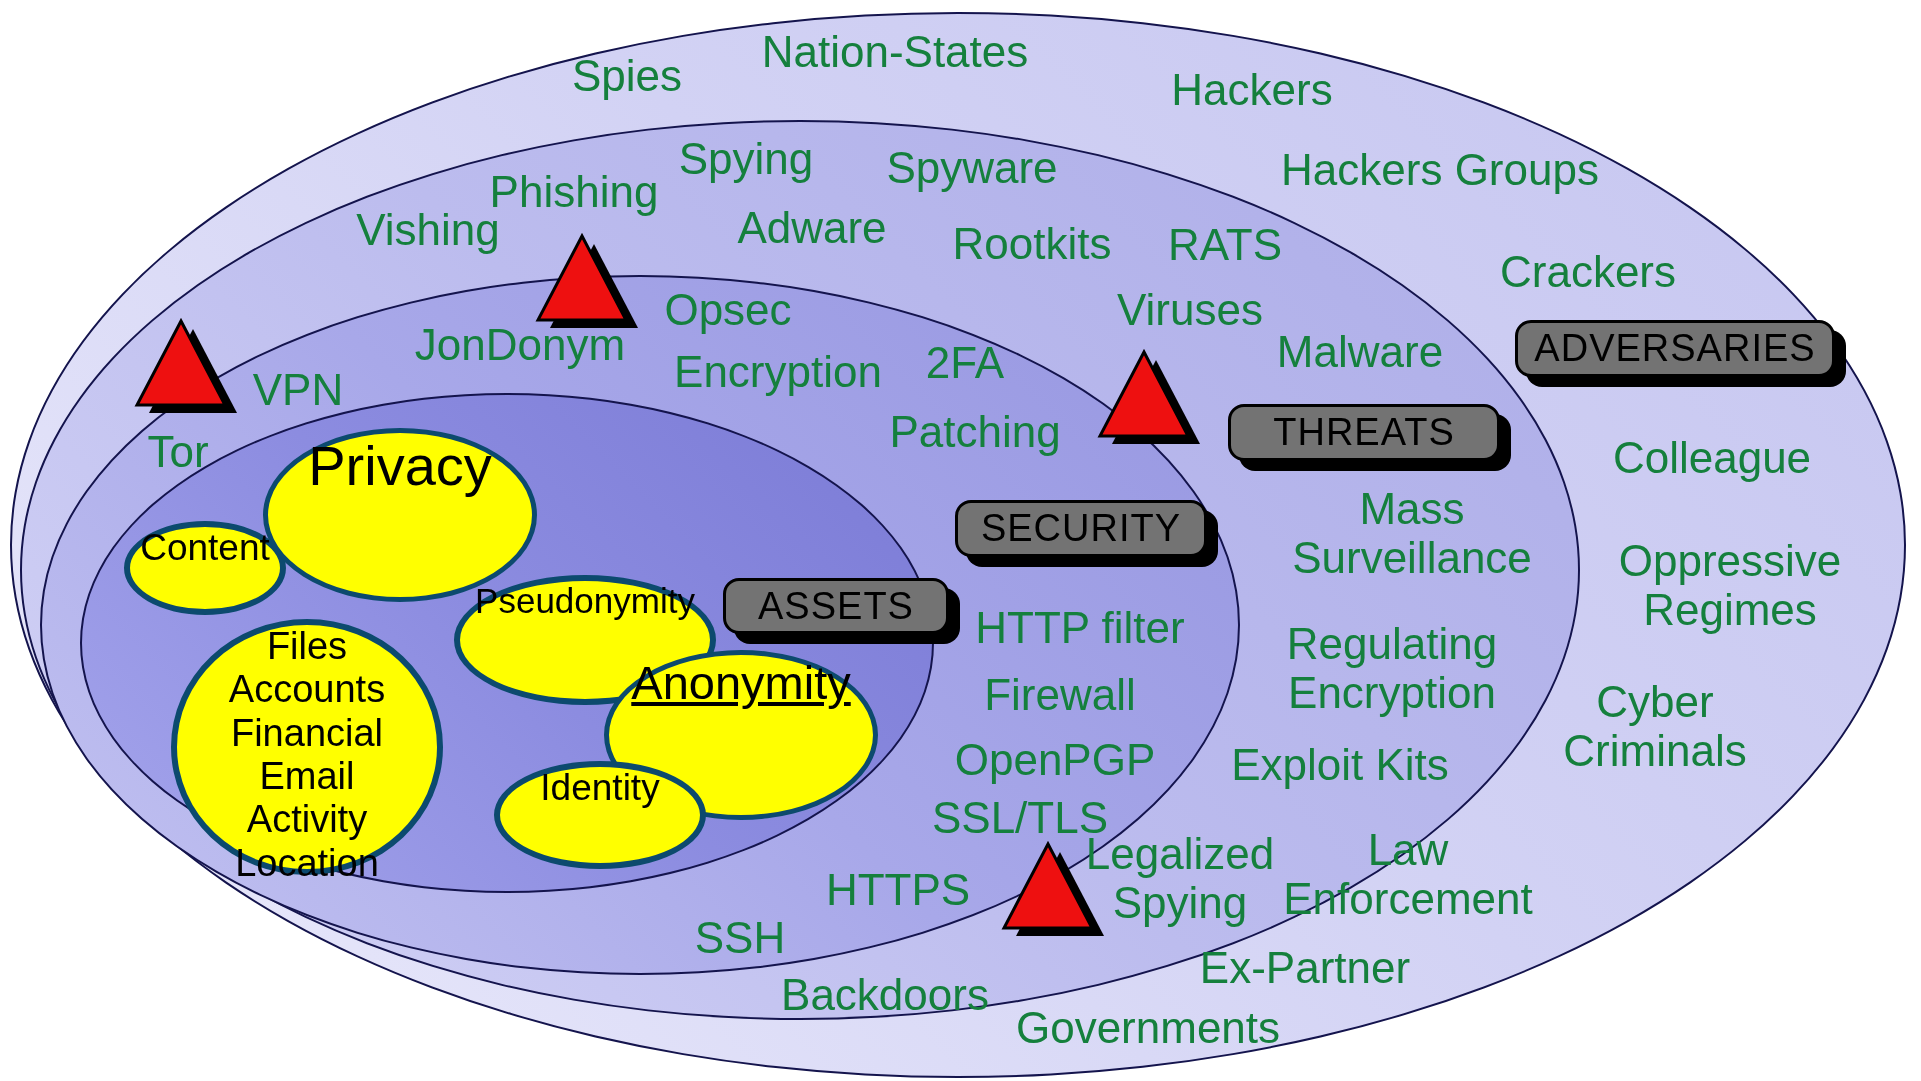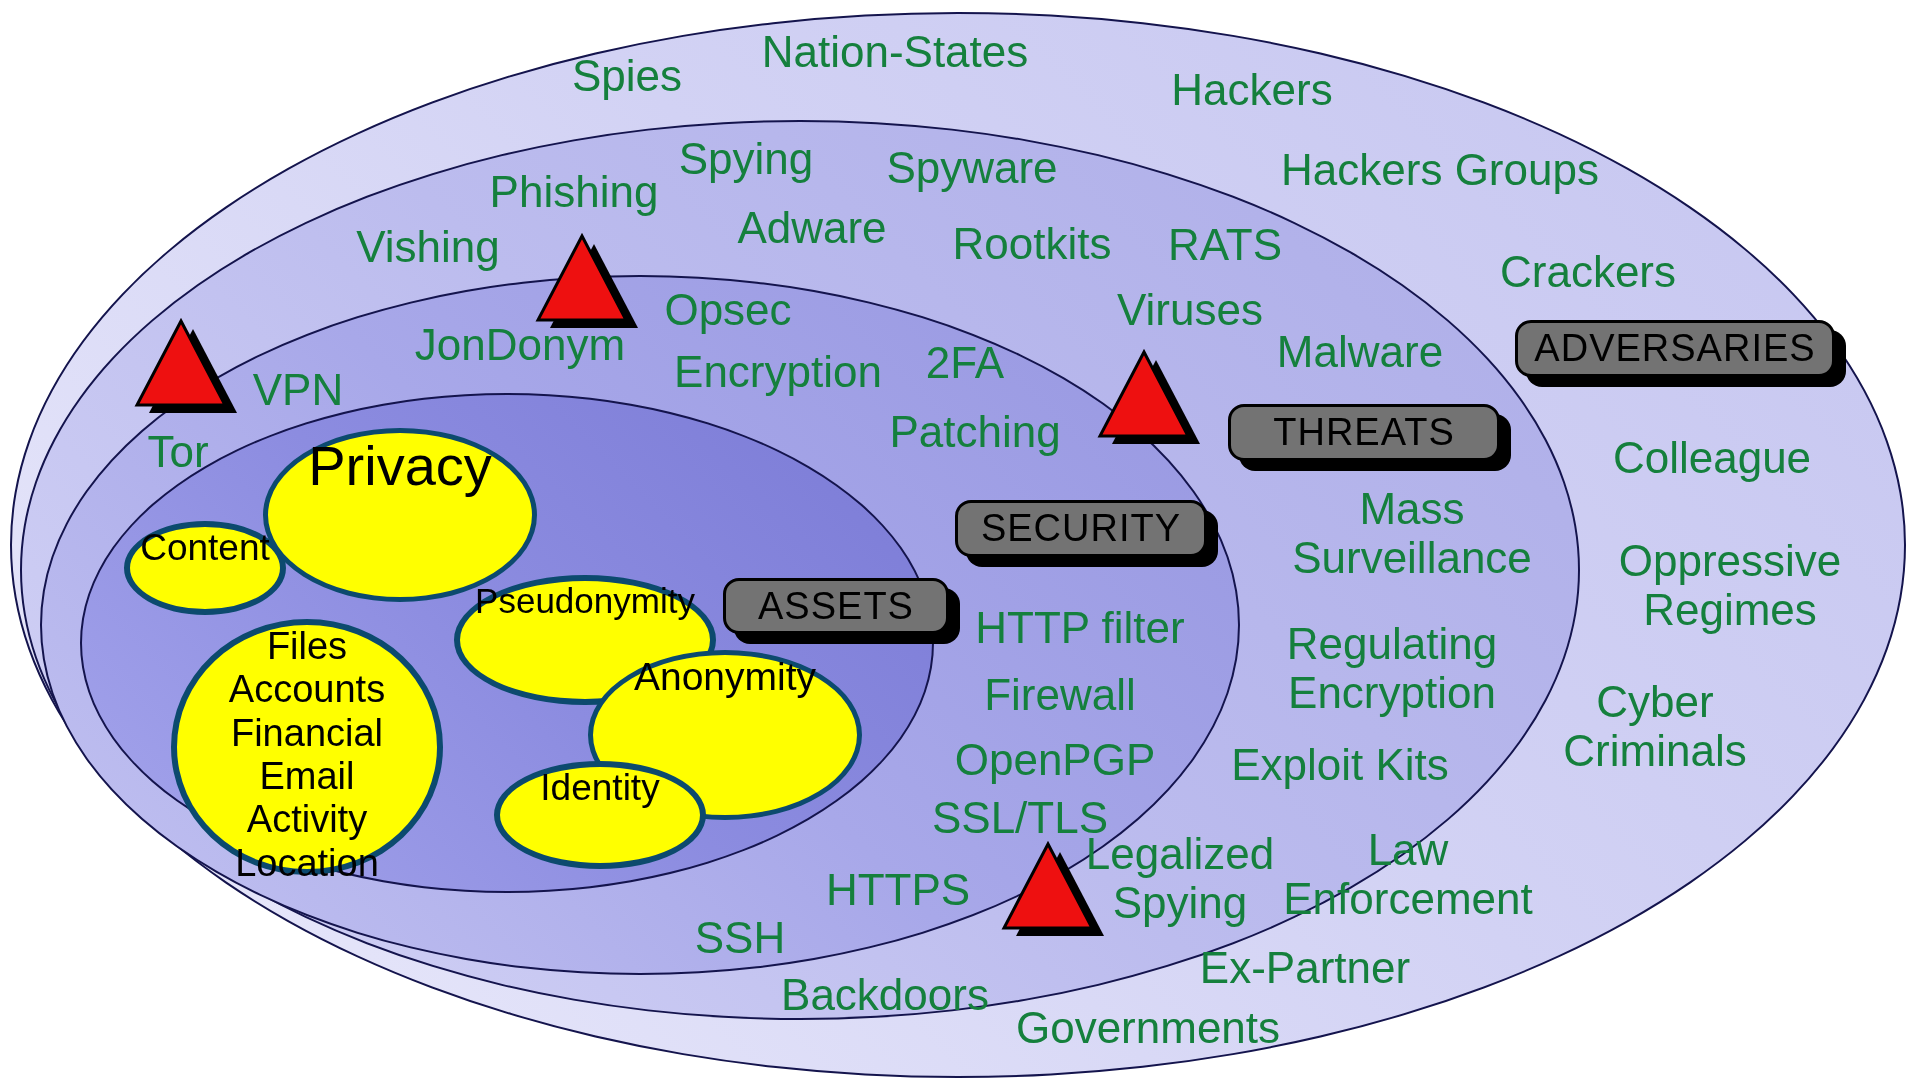--- a/index.html
+++ b/index.html
@@ -52,21 +52,21 @@
   <div class="lbl" style="left:1712px;top:458px">Colleague</div>
   <div class="lbl" style="left:1730px;top:585px">Oppressive
 Regimes</div>
   <div class="lbl" style="left:1655px;top:726px">Cyber
 Criminals</div>
   <div class="lbl" style="left:1408px;top:874px">Law
 Enforcement</div>
   <div class="lbl" style="left:1305px;top:968px">Ex-Partner</div>
   <div class="lbl" style="left:1148px;top:1028px">Governments</div>
 
-  <div class="lbl" style="left:428px;top:247px">Vishing</div>
+  <div class="lbl" style="left:428px;top:230px">Vishing</div>
   <div class="lbl" style="left:574px;top:192px">Phishing</div>
   <div class="lbl" style="left:746px;top:159px">Spying</div>
   <div class="lbl" style="left:972px;top:168px">Spyware</div>
   <div class="lbl" style="left:812px;top:228px">Adware</div>
   <div class="lbl" style="left:1032px;top:244px">Rootkits</div>
   <div class="lbl" style="left:1225px;top:245px">RATS</div>
   <div class="lbl" style="left:1190px;top:310px">Viruses</div>
   <div class="lbl" style="left:1360px;top:352px">Malware</div>
   <div class="lbl" style="left:1412px;top:533px">Mass
 Surveillance</div>
@@ -101,21 +101,21 @@
   </div>
   <div class="bubble" style="left:124px;top:521px;width:162px;height:94px;font-size:37px;">
     <span>Content</span>
   </div>
   <div class="bubble thick" style="left:263px;top:428px;width:274px;height:174px;font-size:56px;">
     <span>Privacy</span>
   </div>
   <div class="bubble" style="left:454px;top:575px;width:262px;height:130px;font-size:35px;">
     <span>Pseudonymity</span>
   </div>
-  <div class="bubble thick" style="left:588px;top:650px;width:274px;height:170px;font-size:39px;">
+  <div class="bubble thick" style="left:604px;top:650px;width:274px;height:170px;font-size:47px;text-decoration:underline;">
     <span>Anonymity</span>
   </div>
   <div class="bubble" style="left:494px;top:761px;width:212px;height:108px;font-size:37px;">
     <span>Identity</span>
   </div>
 
   <div class="tagbox" style="left:1515px;top:320px;width:320px;height:57px;">
     <span>ADVERSARIES</span>
   </div>
   <div class="tagbox" style="left:1228px;top:404px;width:272px;height:57px;">

